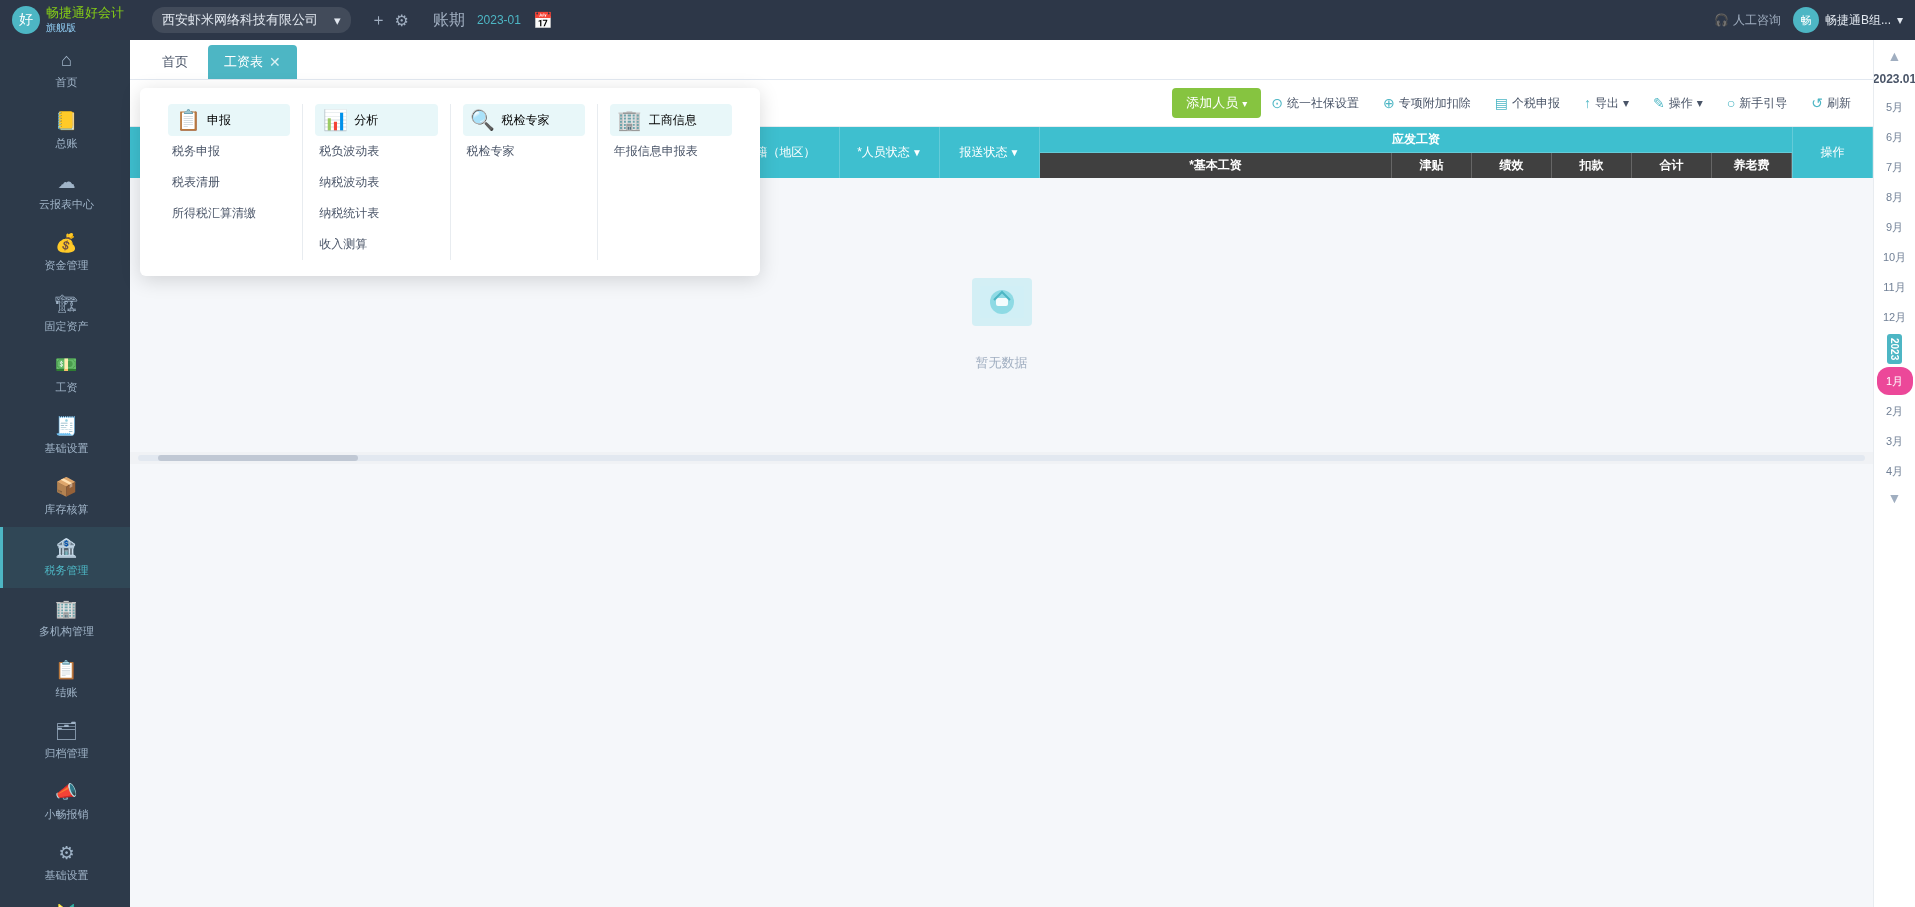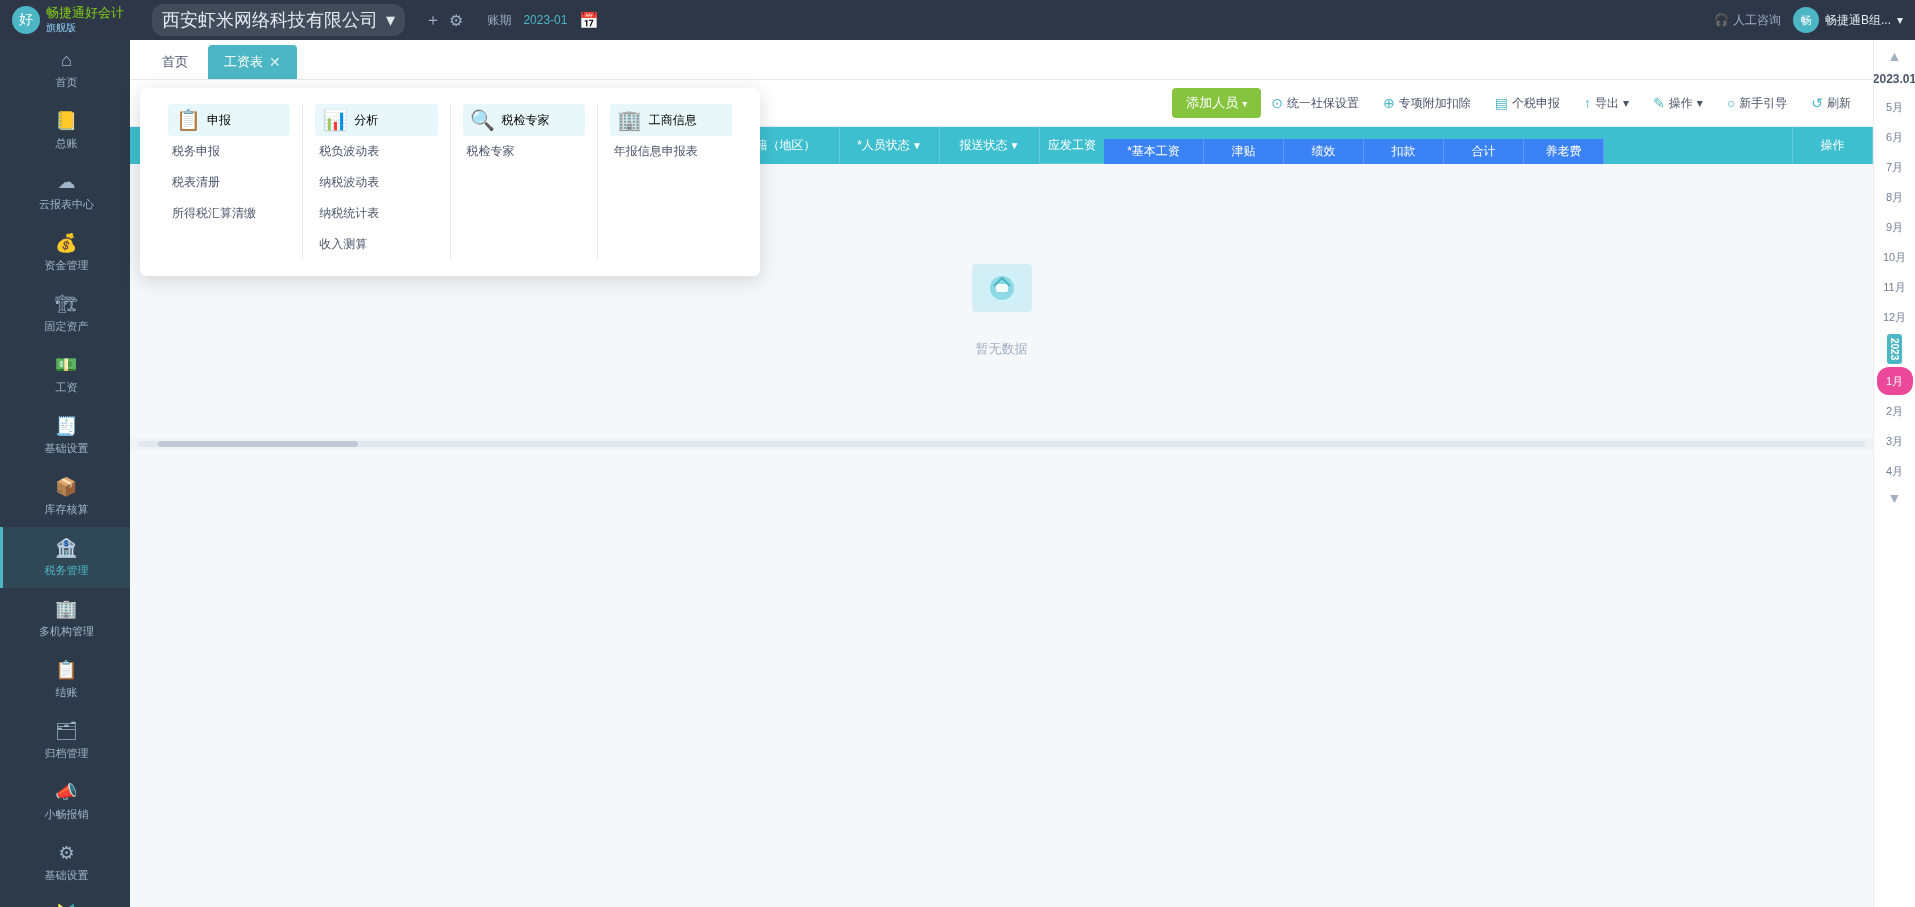--- a/index.html
+++ b/index.html
@@ -14,22 +14,22 @@
       padding: 0 12px;
       justify-content: space-between;
       position: relative;
       z-index: 100;
     }
     .top-bar-left { display: flex; align-items: center; gap: 8px; }
     .logo-area { display: flex; align-items: center; gap: 6px; color: #fff; }
     .logo-icon { width: 28px; height: 28px; background: #4db6c4; border-radius: 50%; display: flex; align-items: center; justify-content: center; color: #fff; font-size: 14px; }
     .logo-text { font-size: 13px; color: #84cc16; line-height: 1.2; }
     .logo-sub { font-size: 10px; color: #90cdf4; }
-    .company-selector { display: flex; align-items: center; gap: 8px; background: rgba(255,255,255,0.1); border-radius: 12px; padding: 4px 10px; cursor: pointer; color: #e2e8f0; font-size: 18px; margin-left: 20px; }
-    .period-label { color: #a0aec0; font-size: 12px; margin-left: 16px; }
+    .company-selector { display: flex; align-items: center; gap: 16px; background: rgba(255,255,255,0.1); border-radius: 12px; padding: 4px 10px; cursor: pointer; color: #e2e8f0; font-size: 13px; margin-left: 20px; }
+    .period-label { color: #a0aec0; font-size: 16px; margin-left: 16px; }
     .period-value { color: #4db6c4; font-size: 12px; margin-left: 4px; }
     .top-icons { display: flex; align-items: center; gap: 8px; margin-left: 12px; }
     .top-icon-btn { color: #a0aec0; cursor: pointer; font-size: 16px; }
     .top-bar-right { display: flex; align-items: center; gap: 12px; color: #e2e8f0; font-size: 12px; }
     .service-btn { display: flex; align-items: center; gap: 4px; cursor: pointer; color: #a0aec0; }
     .user-area { display: flex; align-items: center; gap: 6px; cursor: pointer; }
     .user-avatar { width: 26px; height: 26px; background: #4db6c4; border-radius: 50%; display: flex; align-items: center; justify-content: center; color: #fff; font-size: 11px; }
 
     
     .main-layout { display: flex; height: calc(907px - 40px); }
@@ -470,25 +470,25 @@
         </div>
         <div class="th col-status">
           <span>*人员状态</span>
           <span class="filter-icon">▼</span>
         </div>
         <div class="th col-send">
           <span>报送状态</span>
           <span class="filter-icon">▼</span>
         </div>
 
-        <div style="flex:1; display:flex; flex-direction:row; border-right:1px solid rgba(255,255,255,0.2);">
+        <div style="flex:1; display:flex; flex-direction:column; border-right:1px solid rgba(255,255,255,0.2);font-weight:bold;">
           <div class="salary-group-header">
             <span>应发工资</span>
           </div>
-          <div style="display:flex; background:#3b82f6;margin-top:12px;">
+          <div style="display:flex; background:#404040;">
             <div class="th col-base" style="flex:1;">
               <span>*基本工资</span>
             </div>
             <div class="th col-allowance" style="width:80px; flex-shrink:0;justify-content:center;">
               <span>津贴</span>
             </div>
             <div class="th col-performance" style="width:80px; flex-shrink:0;">
               <span>绩效</span>
             </div>
             <div class="th col-deduct" style="width:80px; flex-shrink:0;">

